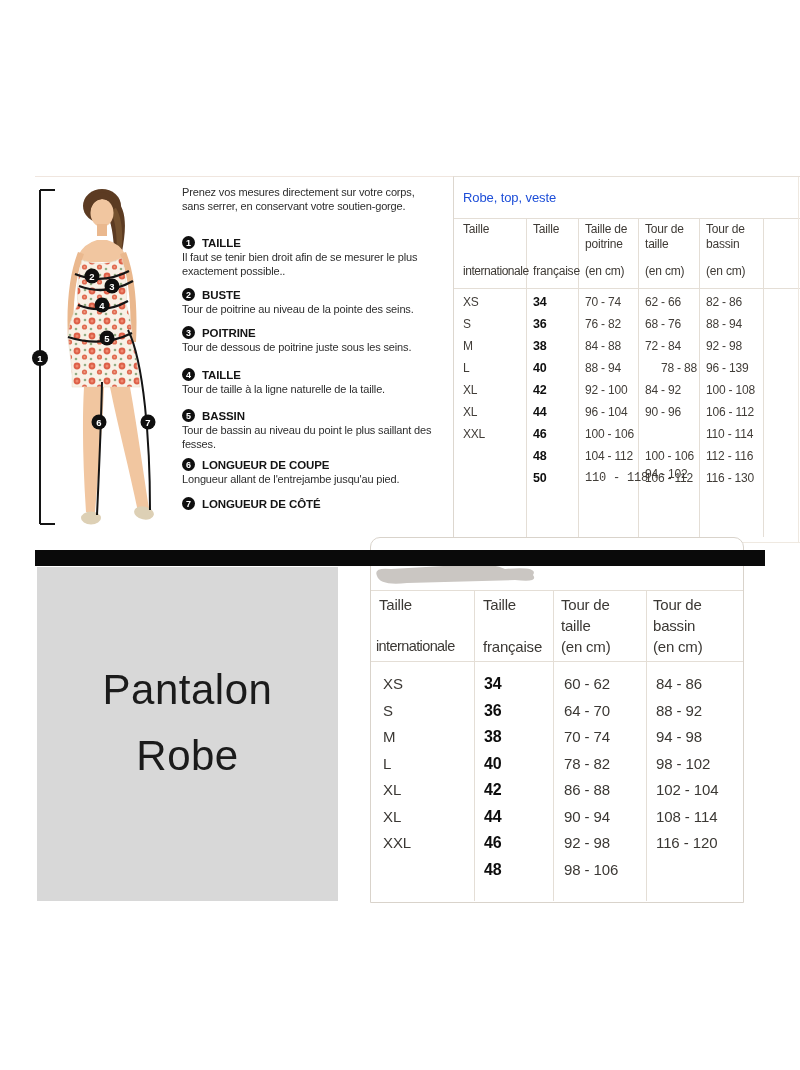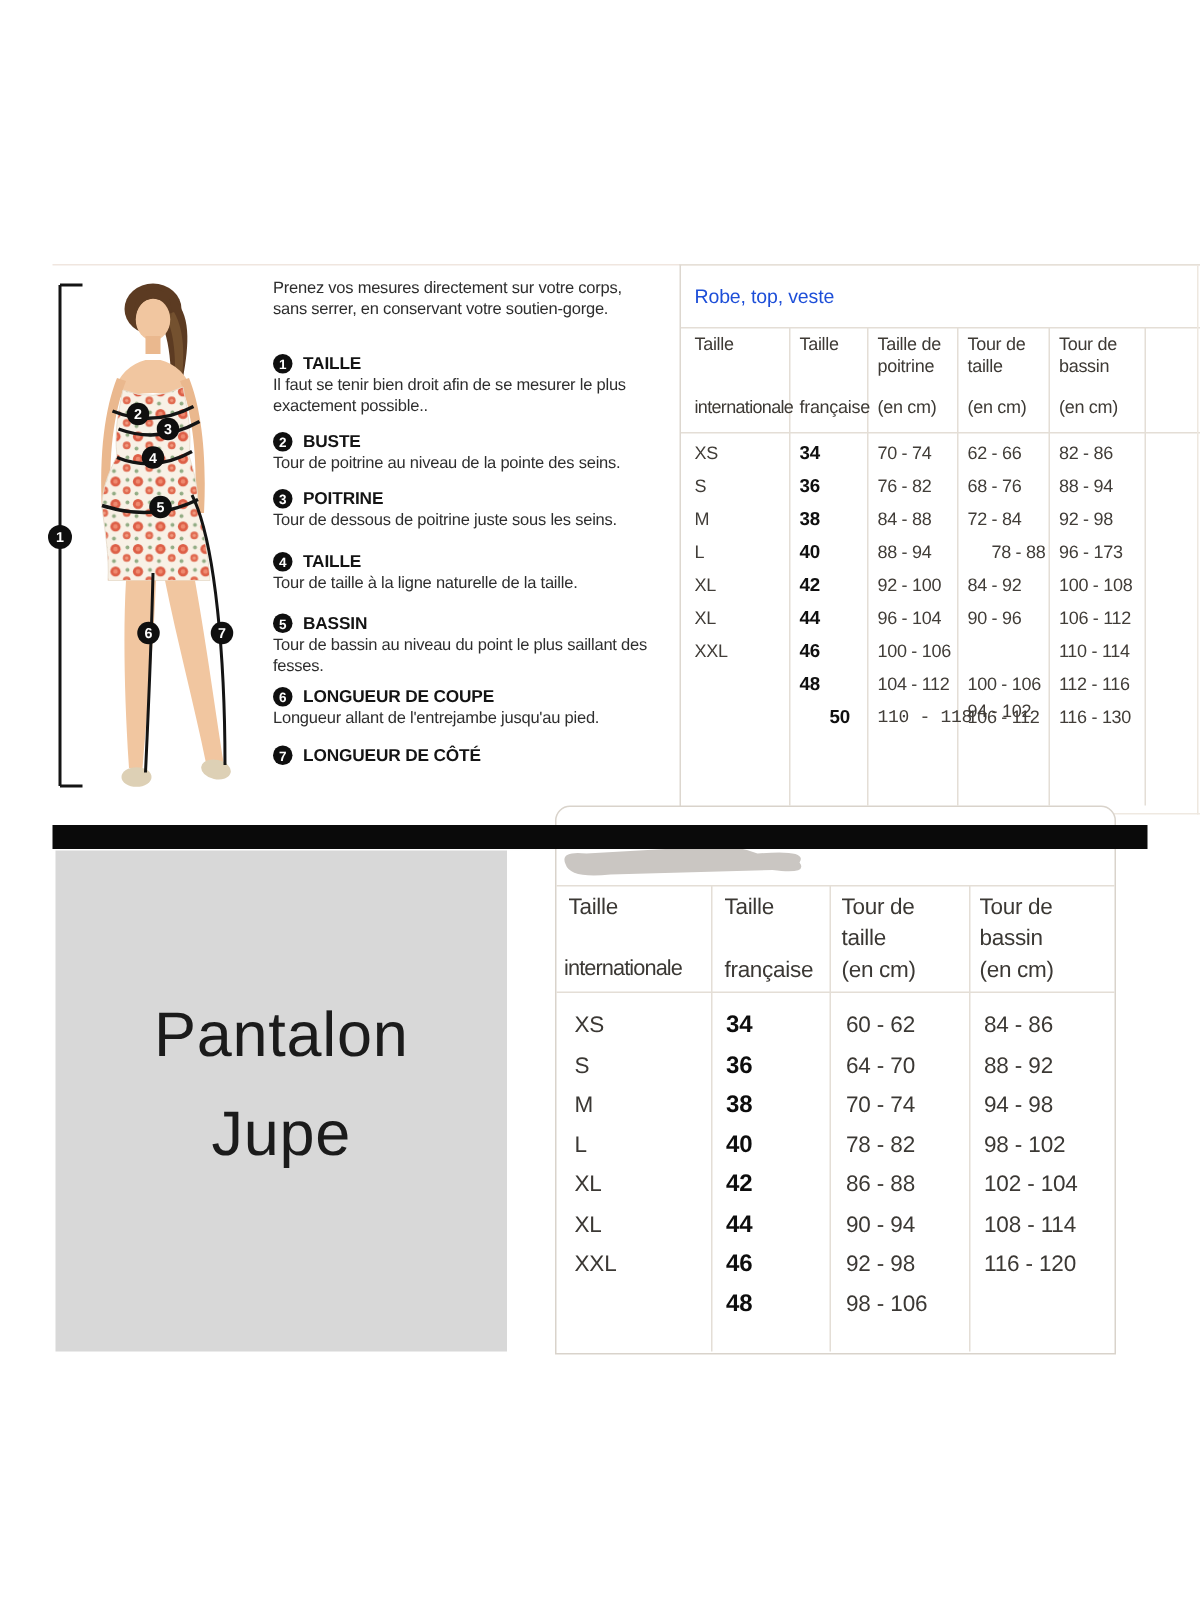--- a/index.html
+++ b/index.html
@@ -242,21 +242,21 @@
           <span class="tcell size-fr" style="left: 79px;">38</span>
           <span class="tcell" style="left: 131px;">84 - 88</span>
           <span class="tcell" style="left: 191px;">72 - 84</span>
           <span class="tcell" style="left: 252px;">92 - 98</span>
         </div>
         <div class="trow" style="top: 66px; height: 22px; line-height: 22px;">
           <span class="tcell" style="left: 9px;">L</span>
           <span class="tcell size-fr" style="left: 79px;">40</span>
           <span class="tcell" style="left: 131px;">88 - 94</span>
           <span class="tcell" style="left: 191px; margin-left: 16px;">78 - 88</span>
-          <span class="tcell" style="left: 252px;">96 - 173</span>
+          <span class="tcell" style="left: 252px;">96 - 139</span>
         </div>
         <div class="trow" style="top: 88px; height: 22px; line-height: 22px;">
           <span class="tcell" style="left: 9px;">XL</span>
           <span class="tcell size-fr" style="left: 79px;">42</span>
           <span class="tcell" style="left: 131px;">92 - 100</span>
           <span class="tcell" style="left: 191px;">84 - 92</span>
           <span class="tcell" style="left: 252px;">100 - 108</span>
         </div>
         <div class="trow" style="top: 110px; height: 22px; line-height: 22px;">
           <span class="tcell" style="left: 9px;">XL</span>
@@ -274,33 +274,33 @@
         </div>
         <div class="trow" style="top: 154px; height: 22px; line-height: 22px;">
           <span class="tcell" style="left: 9px;"></span>
           <span class="tcell size-fr" style="left: 79px;">48</span>
           <span class="tcell" style="left: 131px;">104 - 112</span>
           <span class="tcell" style="left: 191px;">100 - 106</span>
           <span class="tcell" style="left: 252px;">112 - 116</span>
         </div>
         <div class="trow" style="top: 176px; height: 22px; line-height: 22px;">
           <span class="tcell" style="left: 9px;"></span>
-          <span class="tcell size-fr" style="left: 79px; margin-left: 20px;">50</span>
+          <span class="tcell size-fr" style="left: 79px;">50</span>
           <span class="tcell" style="left: 131px; font-family: Liberation Mono, monospace;">110 - 118</span>
           <span class="tcell" style="left: 191px;">106 - 112</span>
           <span class="tcell" style="left: 252px;">116 - 130</span>
         </div>
       </div>
   </div>
 
   <div id="black-bar"></div>
 
   <div id="category-box">
     <div class="cat-line">Pantalon</div>
-    <div class="cat-line">Jupe</div>
+    <div class="cat-line">Robe</div>
   </div>
 
   <div id="table-pantalon" class="tblbox">
 
     <svg id="blob" width="170" height="26" viewBox="0 0 170 26">
       <path d="M 4 14 Q 0 5 18 7 L 88 3 Q 116 0 132 7 Q 166 4 160 13 Q 166 21 142 18 L 34 21 Q 7 24 4 14 Z" fill="#cac6c2"></path>
     </svg>
 
     <div class="hline" style="left:0;top:52px;width:372px;"></div>
     <div class="hline" style="left:0;top:123px;width:372px;"></div>

